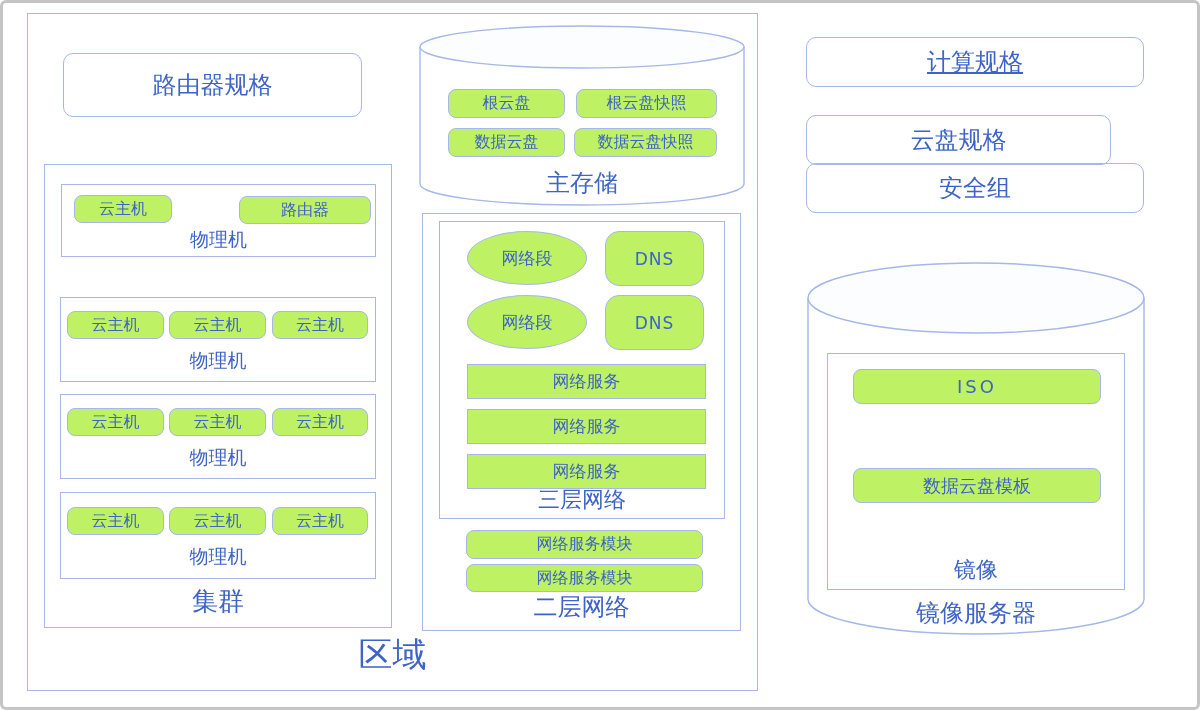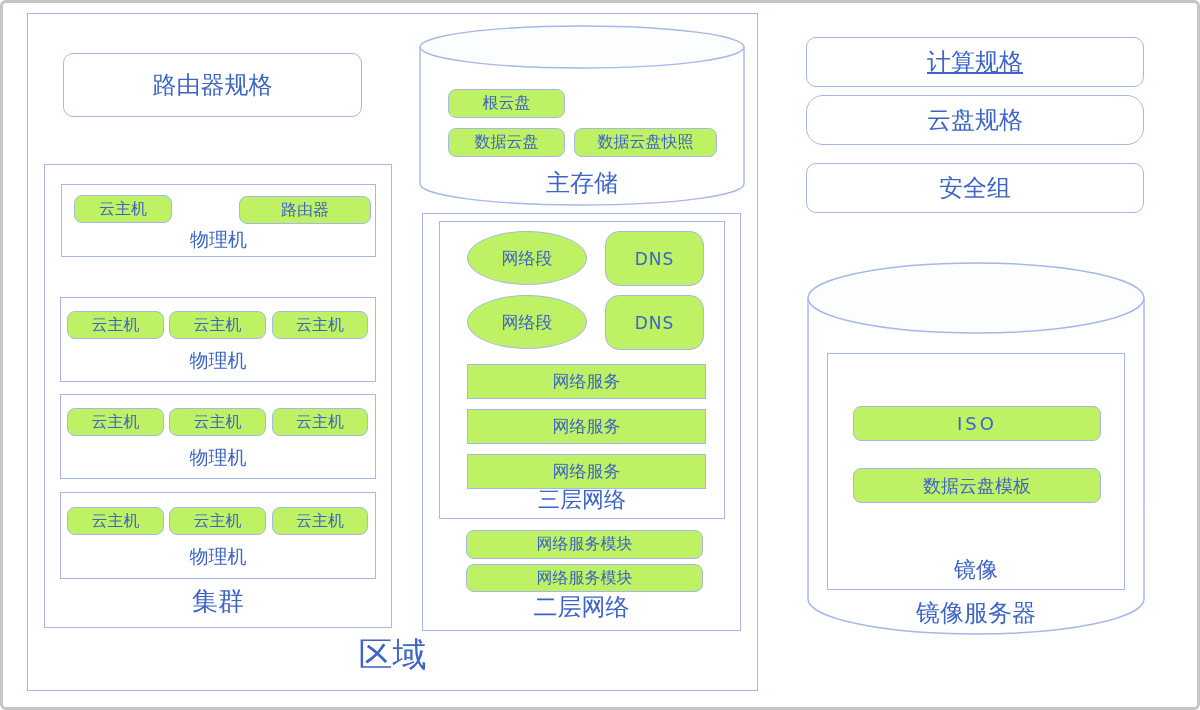--- a/index.html
+++ b/index.html
@@ -106,20 +106,23 @@
       <div class="caption f26" style="bottom:8px;">集群</div>
     </div>
 
     <svg style="left:391px;top:10px;" width="326" height="184" viewBox="0 0 326 184">
       <path d="M1 23 L1 160 A162 21 0 0 0 325 160 L325 23" fill="none" stroke="#a6b7e8" stroke-width="1.4"></path>
       <ellipse cx="163" cy="23" rx="162" ry="21" fill="#fcfdff" stroke="#a6b7e8" stroke-width="1.4"></ellipse>
     </svg>
     <div class="chip" style="left:420px;top:75px;width:117px;height:29px;">
       <span>根云盘</span>
     </div>
+    <div class="chip" style="left:548px;top:75px;width:141px;height:29px;">
+      <span>根云盘快照</span>
+    </div>
     <div class="chip" style="left:420px;top:114px;width:117px;height:29px;">
       <span>数据云盘</span>
     </div>
     <div class="chip" style="left:546px;top:114px;width:143px;height:29px;">
       <span>数据云盘快照</span>
     </div>
     <div class="caption f24" style="left:391px;right:auto;width:326px;top:153px;">主存储</div>
 
     <div class="box" style="left:394px;top:199px;width:319px;height:418px;">
 
@@ -156,34 +159,34 @@
       </div>
       <div class="caption f24" style="bottom:7px;">二层网络</div>
     </div>
 
     <div class="caption f34" style="bottom:12px;">区域</div>
   </div>
 
   <div class="box r10 flexc f24" style="left:803px;top:34px;width:338px;height:50px;text-decoration:underline;">
     <span>计算规格</span>
   </div>
-  <div class="box r10 flexc f24" style="left:803px;top:92px;width:338px;height:50px;border-radius:17px;">
+  <div class="box r10 flexc f24" style="left:803px;top:112px;width:305px;height:50px;">
     <span>云盘规格</span>
   </div>
   <div class="box r10 flexc f24" style="left:803px;top:160px;width:338px;height:50px;">
     <span>安全组</span>
   </div>
 
   <svg style="left:803px;top:258px;" width="340" height="376" viewBox="0 0 340 376">
     <path d="M2 37 L2 338 A168 35 0 0 0 338 338 L338 37" fill="none" stroke="#a6b7e8" stroke-width="1.4"></path>
     <ellipse cx="170" cy="37" rx="168" ry="35" fill="#fcfdff" stroke="#a6b7e8" stroke-width="1.4"></ellipse>
   </svg>
 
   <div class="box" style="left:824px;top:350px;width:298px;height:237px;">
-    <div class="chip f18 ls3" style="left:25px;top:15px;width:248px;height:35px;margin-top:37px;">
+    <div class="chip f18 ls3" style="left:25px;top:15px;width:248px;height:35px;">
       <span>ISO</span>
     </div>
     <div class="chip f18" style="left:25px;top:114px;width:248px;height:35px;">
       <span>数据云盘模板</span>
     </div>
     <div class="caption f22" style="bottom:4px;">镜像</div>
   </div>
 
   <div class="caption f24" style="left:803px;right:auto;width:340px;top:594px;">镜像服务器</div>
 

